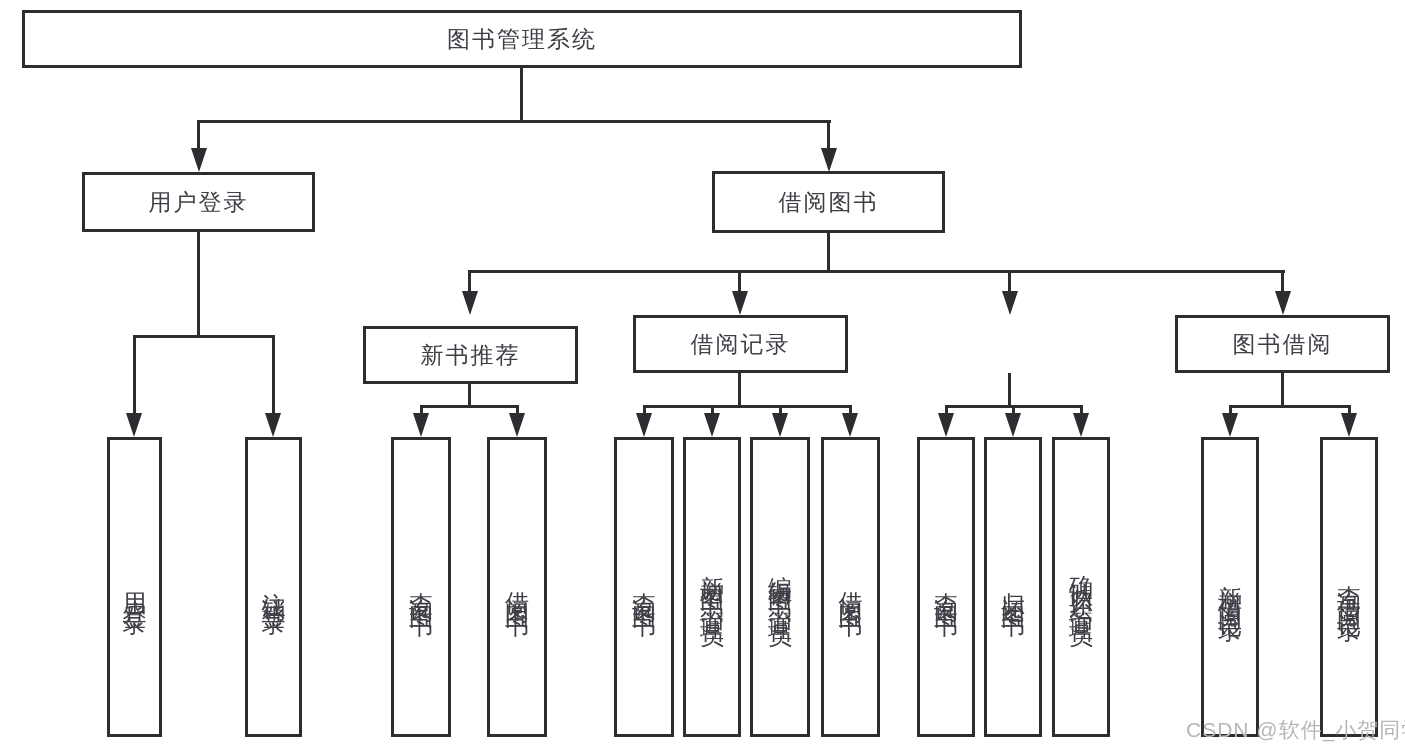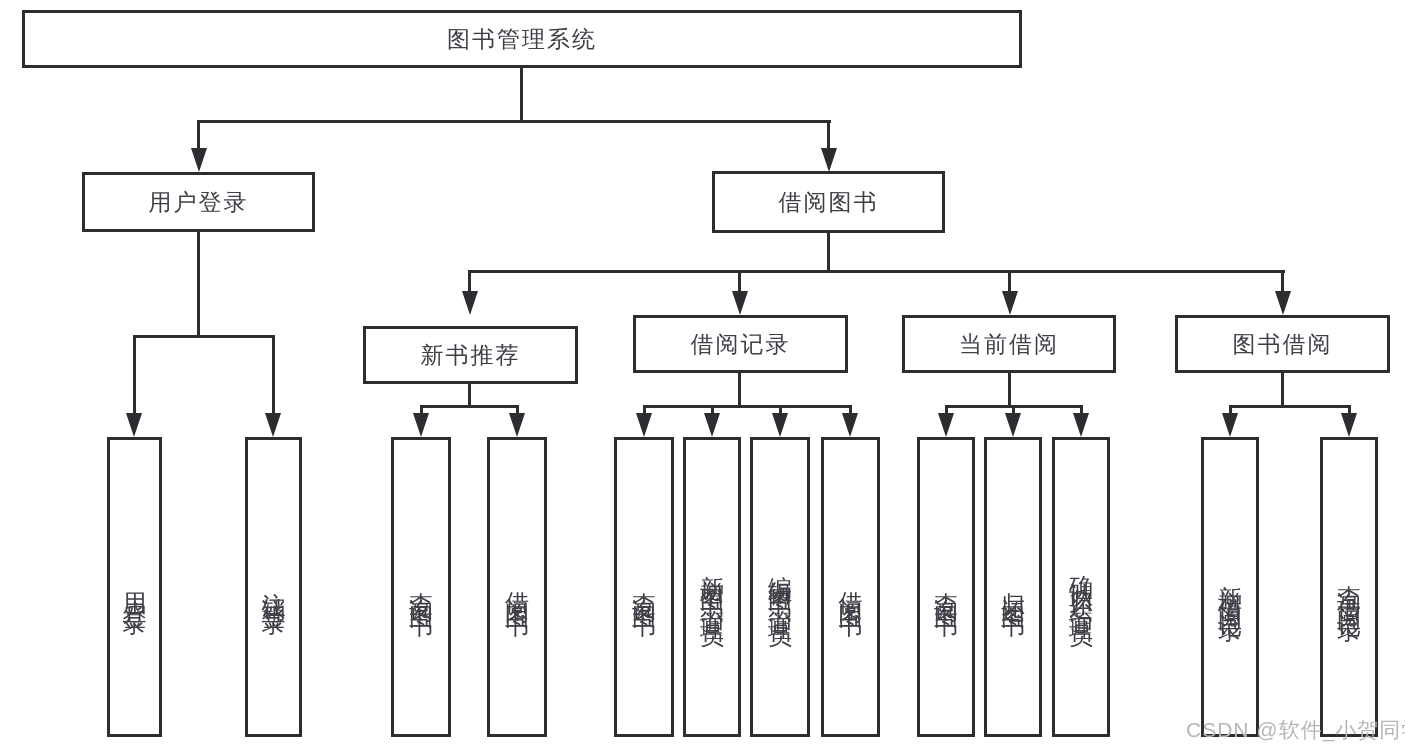--- a/index.html
+++ b/index.html
@@ -100,21 +100,20 @@
   <div class="box" style="left:22px;top:10px;width:1000px;height:58px">图书管理系统</div>
 
   <div class="box" style="left:82px;top:172px;width:233px;height:60px">用户登录</div>
 
   <div class="box" style="left:712px;top:171px;width:233px;height:62px">借阅图书</div>
 
   <div class="box" style="left:363px;top:326px;width:215px;height:58px">新书推荐</div>
 
   <div class="box" style="left:633px;top:315px;width:215px;height:58px">借阅记录</div>
 
-  <div class="box" style="left:902px;top:315px;width:214px;height:58px">当前借阅</div>
 
   <div class="box" style="left:1175px;top:315px;width:215px;height:58px">图书借阅</div>
 
   <div class="vbox" style="left:107px;top:437px;width:55px;height:300px">
     <span>用户登录</span>
   </div>
   <div class="vbox" style="left:245px;top:437px;width:57px;height:300px">
     <span>注销登录</span>
   </div>
 

